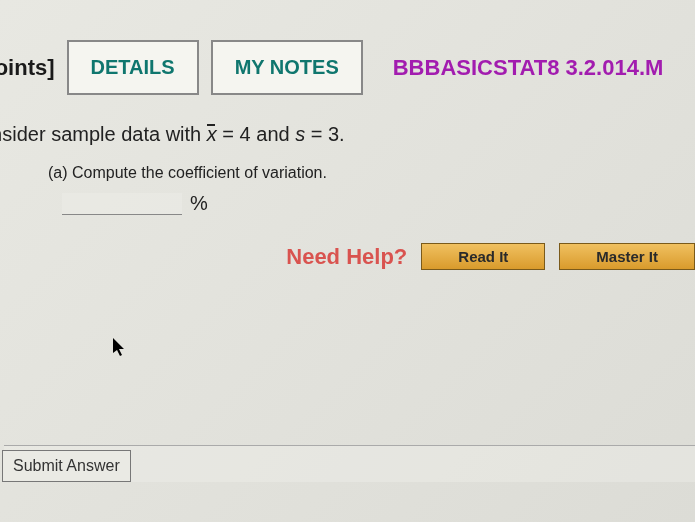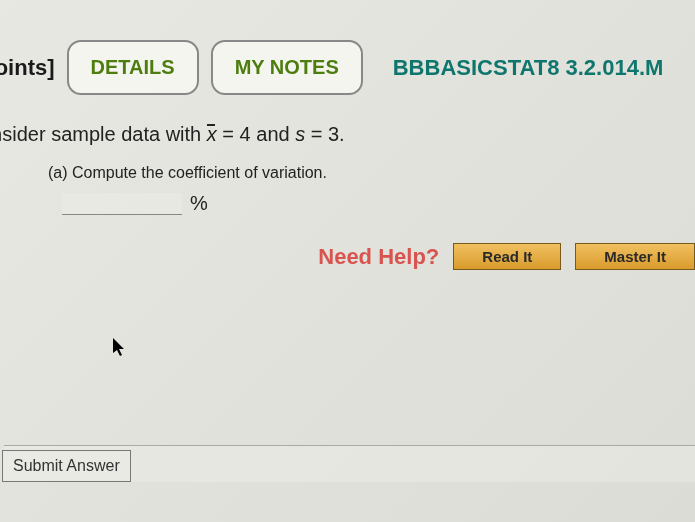--- a/index.html
+++ b/index.html
@@ -26,28 +26,28 @@
     color: #1a1a1a;
     margin-left: -20px;
     padding-left: 0;
   }
   .tab-btn {
     border: 2px solid #888;
     background: #f5f5f0;
     padding: 14px 22px;
     font-size: 20px;
     font-weight: bold;
-    color: #4d7c0f;
-    border-radius: 14px;
+    color: #0f766e;
+    border-radius: 0;
     cursor: pointer;
   }
   .problem-id {
     font-weight: bold;
     font-size: 22px;
-    color: #0f766e;
+    color: #a21caf;
     margin-left: 18px;
   }
   .content {
     padding: 8px 0 0 0;
     font-size: 20px;
     color: #222;
   }
   .stmt {
     margin-left: -20px;
     margin-bottom: 18px;
@@ -98,21 +98,21 @@
   }
   .help-label {
     color: #d9534f;
     font-weight: bold;
     font-size: 22px;
     margin-left: -4px;
   }
   .help-btn {
     background: linear-gradient(#f0c060, #d99b2c);
     border: 1px solid #7a5a1a;
-    padding: 4px 28px;
+    padding: 4px 36px;
     font-size: 15px;
     font-weight: bold;
     color: #2a2a2a;
     cursor: pointer;
   }
   .cursor {
     position: absolute;
     left: 113px;
     top: 338px;
     font-size: 20px;

